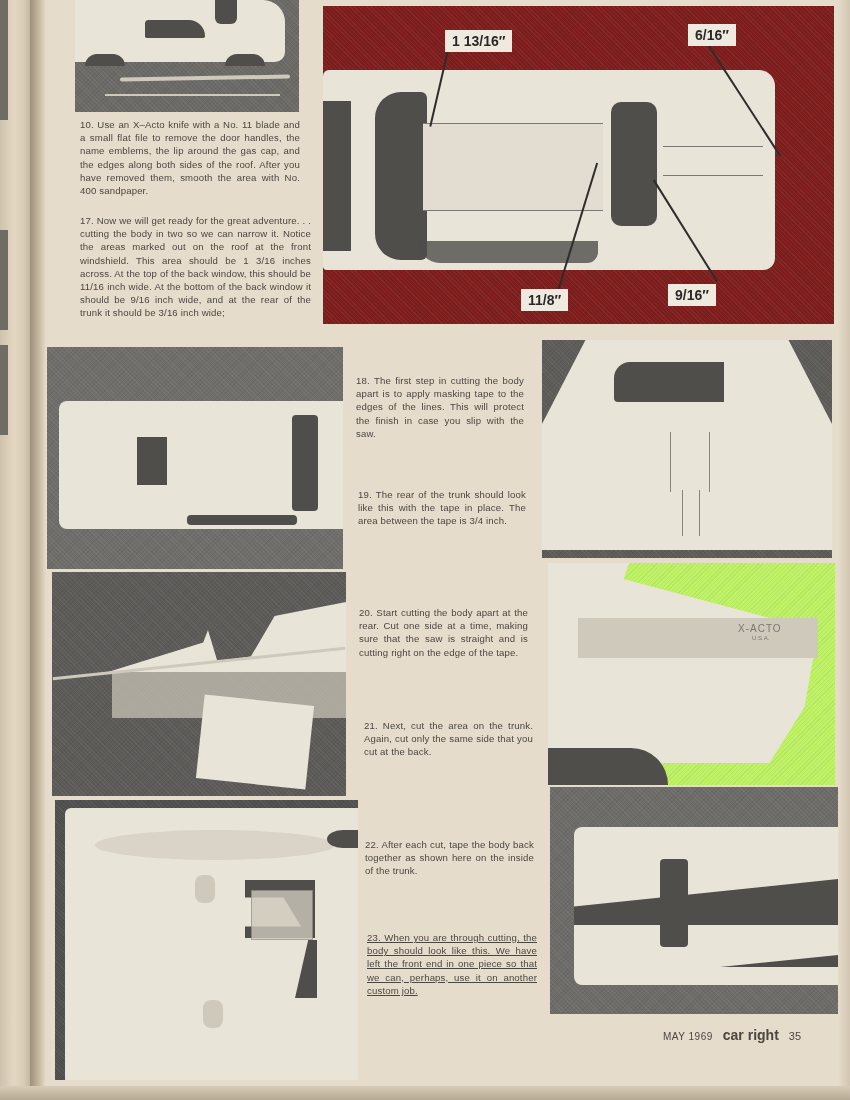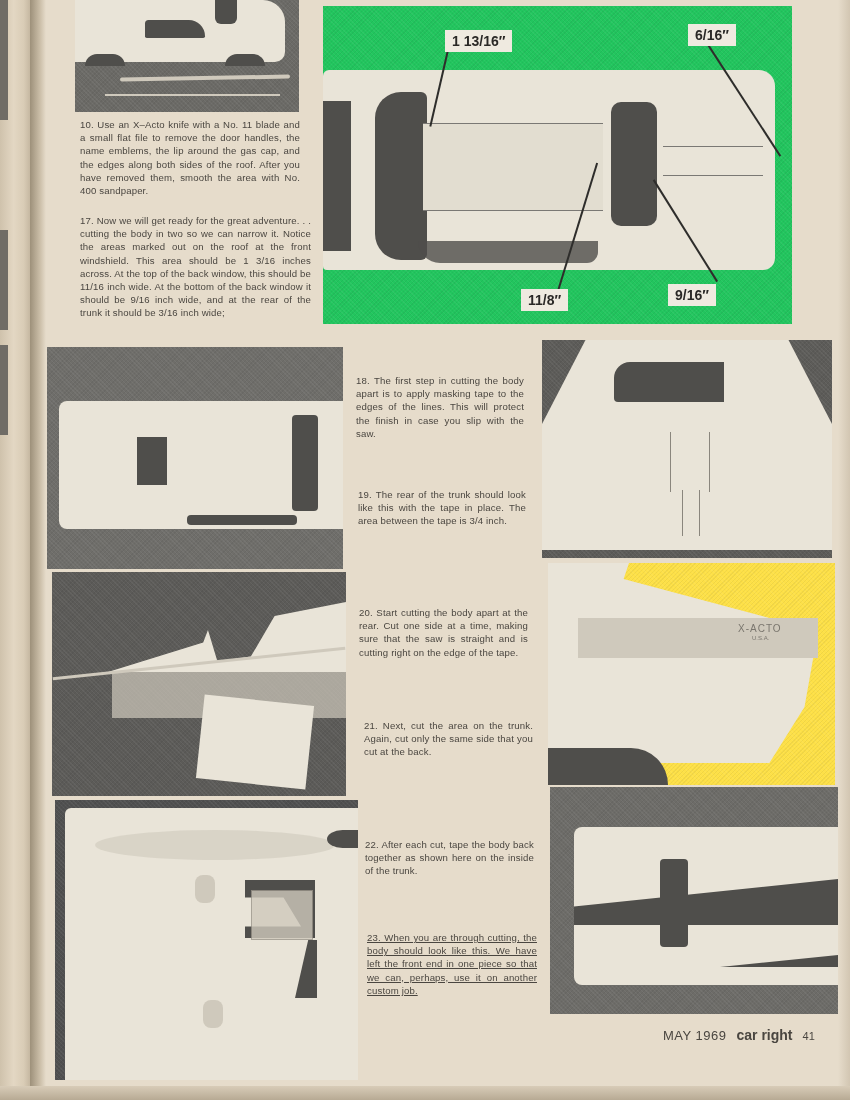--- a/index.html
+++ b/index.html
@@ -67,21 +67,21 @@
     .arrow-line {
       position: absolute; height: 1.5px; background: #2e2d2b;
       transform-origin: 0 50%;
     }
 
     .footer {
       position: absolute; left: 663px; top: 1027px;
       display: flex; align-items: baseline; gap: 10px;
       color: #4a4640;
     }
-    .footer .date { font-size: 13px; letter-spacing: 0.5px; }
+    .footer .date { font-size: 10px; letter-spacing: 0.5px; }
     .footer .mag { font-size: 14px; font-weight: bold; }
     .footer .pg { font-size: 11px; }
   </style>
 </head>
 <body>
 
 <div class="spine-strip"></div>
 <div class="edge-photo-left" style="top:0;height:120px;"></div>
 <div class="edge-photo-left" style="top:230px;height:100px;"></div>
 <div class="edge-photo-left" style="top:345px;height:90px;"></div>
@@ -96,21 +96,21 @@
   <div class="shape dark" style="left:10px;top:54px;width:40px;height:12px;border-radius:12px 12px 0 0;"></div>
   <div class="shape dark" style="left:150px;top:54px;width:40px;height:12px;border-radius:12px 12px 0 0;"></div>
   <div class="shape mid" style="left:45px;top:76px;width:170px;height:4px;border-radius:2px;transform:rotate(-1deg);"></div>
   <div class="shape mid" style="left:30px;top:94px;width:175px;height:2px;"></div>
 </div>
 
 <div class="caption" style="left:80px;top:118px;width:220px;">10. Use an X–Acto knife with a No. 11 blade and a small flat file to remove the door handles, the name emblems, the lip around the gas cap, and the edges along both sides of the roof. After you have removed them, smooth the area with No. 400 sandpaper.</div>
 
 <div class="caption" style="left:80px;top:214px;width:231px;">17. Now we will get ready for the great adventure. . . cutting the body in two so we can narrow it. Notice the areas marked out on the roof at the front windshield. This area should be 1 3/16 inches across. At the top of the back window, this should be 11/16 inch wide. At the bottom of the back window it should be 9/16 inch wide, and at the rear of the trunk it should be 3/16 inch wide;</div>
 
-<div class="photo" style="left:323px;top:6px;width:469px;height:318px;background:#22c55e;">
+<div class="photo" style="left:323px;top:6px;width:511px;height:318px;background:#7f1d1d;">
   <div class="bg"></div>
   <div class="shape light" style="left:0;top:64px;width:452px;height:200px;border-radius:6px 16px 12px 4px;"></div>
   <div class="shape dark" style="left:0;top:95px;width:28px;height:150px;"></div>
   <div class="shape dark" style="left:52px;top:86px;width:52px;height:168px;border-radius:26px 6px 6px 26px;"></div>
   <div class="shape dark" style="left:288px;top:96px;width:46px;height:124px;border-radius:10px;"></div>
   <div class="shape dark" style="left:95px;top:235px;width:180px;height:22px;border-radius:0 0 20px 40px;opacity:0.8;"></div>
   <div class="shape" style="left:100px;top:117px;width:180px;height:88px;border-top:1.5px solid #7a7874;border-bottom:1.5px solid #7a7874;background:#e2ddd0;"></div>
   <div class="shape" style="left:340px;top:140px;width:100px;height:30px;border-top:1.5px solid #7a7874;border-bottom:1.5px solid #7a7874;"></div>
 
   <div class="arrow-line" style="left:126px;top:40px;width:82px;transform:rotate(103deg);"></div>
@@ -153,21 +153,21 @@
 </div>
 
 <div class="photo" style="left:542px;top:340px;width:290px;height:218px;background:#5d5c59;">
   <div class="bg"></div>
   <div class="shape light" style="left:0;top:0;width:290px;height:210px;clip-path:polygon(15% 0,85% 0,100% 40%,100% 100%,0 100%,0 40%);"></div>
   <div class="shape dark" style="left:72px;top:22px;width:110px;height:40px;border-radius:16px 0 0 4px;"></div>
   <div class="shape" style="left:128px;top:92px;width:40px;height:60px;border-left:1.5px solid #8a867d;border-right:1.5px solid #8a867d;"></div>
   <div class="shape" style="left:140px;top:150px;width:18px;height:46px;border-left:1.5px solid #8a867d;border-right:1.5px solid #8a867d;"></div>
 </div>
 
-<div class="photo" style="left:548px;top:563px;width:287px;height:222px;background:#fde047;">
+<div class="photo" style="left:548px;top:563px;width:287px;height:222px;background:#bef264;">
   <div class="bg"></div>
   <div class="shape light" style="left:0;top:0;width:270px;height:200px;clip-path:polygon(0 0,30% 0,28% 8%,100% 34%,95% 72%,82% 100%,0 100%);"></div>
   <div class="shape dark" style="left:0;top:185px;width:120px;height:37px;border-radius:0 80px 0 0;"></div>
   <div class="shape mid" style="left:30px;top:55px;width:240px;height:40px;"></div>
   <div style="position:absolute;left:190px;top:60px;font-size:10px;color:#7a766e;letter-spacing:1px;">X-ACTO</div>
   <div style="position:absolute;left:204px;top:72px;font-size:6px;color:#7a766e;">U.S.A.</div>
 </div>
 
 <div class="photo" style="left:550px;top:787px;width:288px;height:227px;background:#6d6c68;">
   <div class="bg"></div>
@@ -180,16 +180,16 @@
 <div class="caption" style="left:356px;top:374px;width:168px;">18. The first step in cutting the body apart is to apply masking tape to the edges of the lines. This will protect the finish in case you slip with the saw.</div>
 <div class="caption" style="left:358px;top:488px;width:168px;">19. The rear of the trunk should look like this with the tape in place. The area between the tape is 3/4 inch.</div>
 <div class="caption" style="left:359px;top:606px;width:169px;">20. Start cutting the body apart at the rear. Cut one side at a time, making sure that the saw is straight and is cutting right on the edge of the tape.</div>
 <div class="caption" style="left:364px;top:719px;width:169px;">21. Next, cut the area on the trunk. Again, cut only the same side that you cut at the back.</div>
 <div class="caption" style="left:365px;top:838px;width:169px;">22. After each cut, tape the body back together as shown here on the inside of the trunk.</div>
 <div class="caption" style="left:367px;top:931px;width:170px;text-decoration:underline;">23. When you are through cutting, the body should look like this. We have left the front end in one piece so that we can, perhaps, use it on another custom job.</div>
 
 <div class="footer">
   <span class="date">MAY 1969</span>
   <span class="mag">car right</span>
-  <span class="pg">41</span>
+  <span class="pg">35</span>
 </div>
 
 <div class="bottom-edge"></div>
 
 </body></html>

